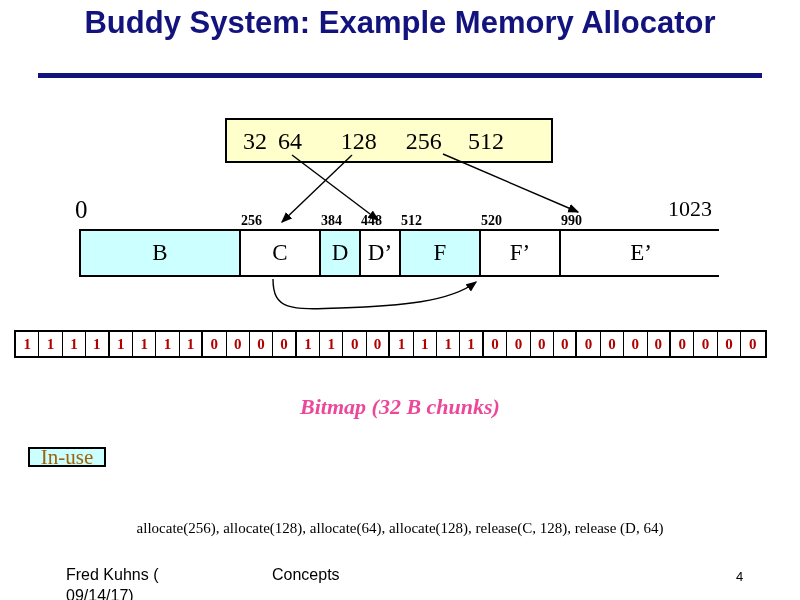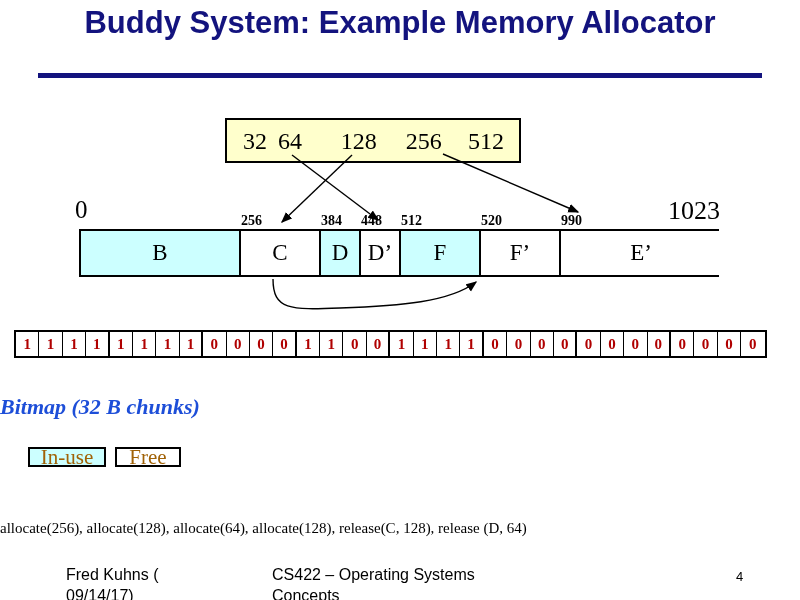--- a/index.html
+++ b/index.html
@@ -47,21 +47,21 @@
     font-family: "Liberation Serif", serif;
     font-weight: bold;
     font-style: italic;
     font-size: 22px;
     color: #000000;
   }
   #freelist-box {
     position: absolute;
     left: 225px;
     top: 118px;
-    width: 296px;
+    width: 328px;
     height: 45px;
     background: #ffffcc;
     border: 2px solid #000000;
     box-sizing: border-box;
     padding-left: 24px;
   }
   .fl-item {
     position: absolute;
     top: 8px;
     font-size: 24px;
@@ -75,21 +75,21 @@
     position: absolute;
     left: 75px;
     top: 196px;
     font-size: 25px;
     color: #000;
   }
   #addr-max {
     position: absolute;
     left: 668px;
     top: 196px;
-    font-size: 26px;
+    font-size: 22px;
     color: #000;
   }
   #membar {
     position: absolute;
     left: 79px;
     top: 229px;
     width: 640px;
     height: 48px;
     border: 2px solid #000;
     box-sizing: border-box;
@@ -149,26 +149,26 @@
     color: #b00000;
   }
   .bit.thick { border-right-width: 2px; }
   .bit.last { border-right: none; }
 
   #bitmap-caption {
     position: absolute;
     left: 0;
     top: 394px;
     width: 800px;
-    text-align: left;
+    text-align: center;
     font-family: "Liberation Serif", serif;
     font-weight: bold;
     font-style: italic;
     font-size: 22px;
-    color: #1d4ed8;
+    color: #ec4899;
   }
 
   
   .legend-box {
     position: absolute;
     top: 447px;
     height: 20px;
     border: 2px solid #000;
     box-sizing: border-box;
     display: flex;
@@ -180,21 +180,21 @@
   }
   #legend-inuse { left: 28px; width: 78px; background: #ccffff; }
   #legend-free  { left: 115px; width: 66px; background: #ffffff; }
 
   
   #ops-line {
     position: absolute;
     left: 0;
     top: 520px;
     width: 800px;
-    text-align: left;
+    text-align: center;
     font-size: 15px;
     color: #000;
     font-family: "Liberation Serif", serif;
   }
 
   
   #footer-author, #footer-course {
     position: absolute;
     font-family: "Liberation Sans", sans-serif;
     font-size: 16px;
@@ -301,30 +301,28 @@
       <div class="bit">0</div>
       <div class="bit thick">0</div>
       <div class="bit">0</div>
       <div class="bit">0</div>
       <div class="bit">0</div>
       <div class="bit last">0</div>
     </div>
   <div id="bitmap-caption">Bitmap (32 B chunks)</div>
 
   <div id="legend-inuse" class="legend-box">In-use</div>
-  <div id="legend-free" class="legend-box">Free</div>
 
   <div id="ops-line">allocate(256), allocate(128), allocate(64), allocate(128), release(C, 128), release (D, 64)</div>
 
   <div id="footer-author">
     <div>Fred Kuhns (</div>
     <div>09/14/17)</div>
   </div>
   <div id="footer-course">
-    <div>CS422 – Operating Systems</div>
     <div>Concepts</div>
   </div>
   <div id="footer-page">4</div>
 
 <div class="tick-label" style="left: 241px;">256</div>
     <div class="tick-label" style="left: 321px;">384</div>
     <div class="tick-label" style="left: 361px;">448</div>
     <div class="tick-label" style="left: 401px;">512</div>
     <div class="tick-label" style="left: 481px;">520</div>
     <div class="tick-label" style="left: 561px;">990</div>

